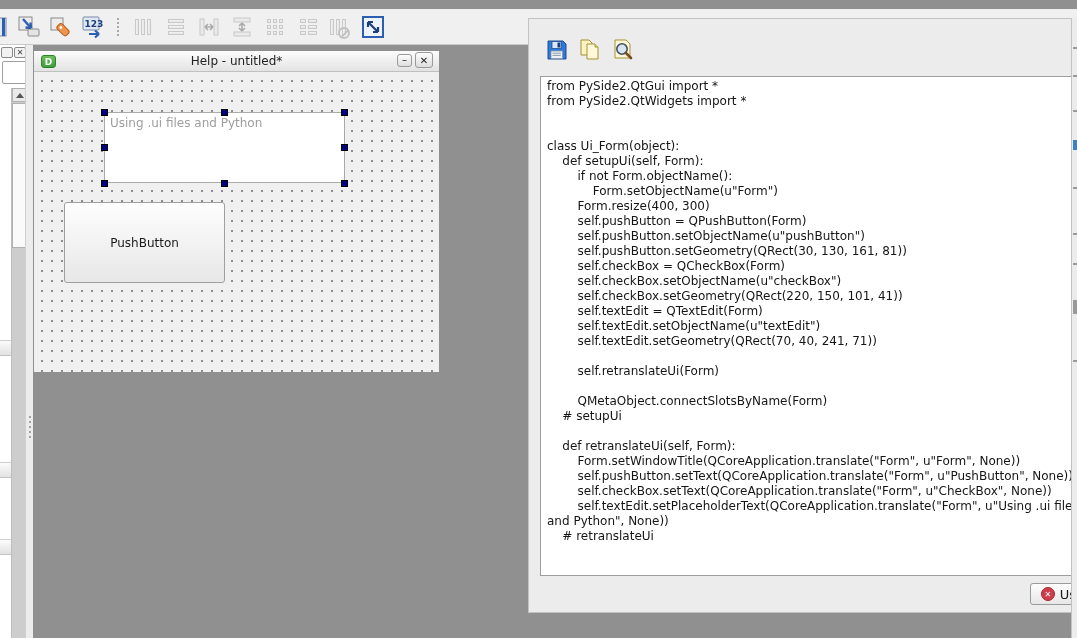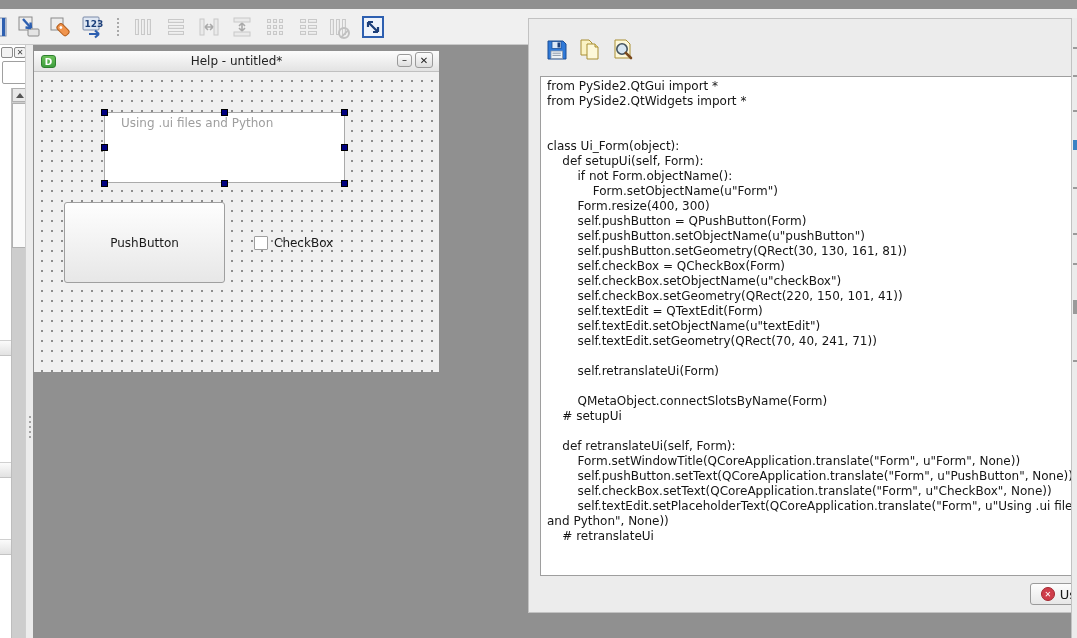--- a/index.html
+++ b/index.html
@@ -49,21 +49,21 @@
   .formwin{left:33px;top:50px;width:407px;height:323px;background:#f0f0f0;border:1px solid #8f8f8f;}
   .formtitle{position:relative;height:21px;background:linear-gradient(#fcfcfc,#e3e3e3);border-bottom:1px solid #c0c0c0;}
   .formtitle .txt{position:absolute;left:0;right:0;top:3px;text-align:center;font-size:12px;color:#222;}
   .dicon{position:absolute;left:7px;top:4px;width:15px;height:13px;border-radius:3px;
     background:linear-gradient(#6cc15a,#3e9e3e);border:1px solid #2e7f2e;color:#fff;font-size:9px;font-weight:bold;line-height:12px;text-align:center;}
   .winbtn{position:absolute;border:1px solid #9a9a9a;border-radius:3px;background:linear-gradient(#fdfdfd,#dedede);
     text-align:center;color:#222;}
   .canvas{position:absolute;left:0;top:21px;width:405px;height:300px;
     background-image:radial-gradient(circle,#8d8d8d 0.8px,transparent 1px);background-size:10px 10px;background-position:3px 4px;}
   .qtextedit{position:absolute;left:70px;top:40px;width:241px;height:71px;background:#fff;border:1px solid #aaa;}
-  .qtextedit .ph{padding:3px 16px;color:#9e9e9e;font-size:12px;}
+  .qtextedit .ph{padding:3px 5px;color:#9e9e9e;font-size:12px;}
   .handle{position:absolute;width:7px;height:7px;background:#000080;border:1px solid #000;}
   .qbutton{position:absolute;left:30px;top:130px;width:161px;height:81px;background:linear-gradient(#fefefe,#e7e7e7);
     border:1px solid #9f9f9f;border-radius:3px;display:flex;align-items:center;justify-content:center;font-size:12px;}
   .qcheck{position:absolute;left:220px;top:150px;width:101px;height:41px;display:flex;align-items:center;gap:6px;}
   .qcheck .box{width:14px;height:14px;background:#fff;border:1px solid #9f9f9f;border-radius:1px;}
 
   
   .codedlg{left:484px;top:18px;width:585px;height:595px;background:#ececec;border:1px solid #c2c2c2;margin-left:44px;}
   .dlgbtn{position:absolute;top:18px;width:26px;height:26px;display:flex;align-items:center;justify-content:center;}
   .codebox{position:absolute;left:11px;top:57px;width:570px;height:500px;background:#fff;border:1px solid #9e9e9e;overflow:hidden;}
@@ -240,24 +240,20 @@
       <span class="handle" style="left:67px;top:72px;"></span>
       <span class="handle" style="left:307px;top:72px;"></span>
       <span class="handle" style="left:67px;top:108px;"></span>
       <span class="handle" style="left:187px;top:108px;"></span>
       <span class="handle" style="left:307px;top:108px;"></span>
 
       <div class="qbutton">
         <span>PushButton</span>
       </div>
 
-      <div class="qcheck">
-        <span class="box"></span>
-        <span>CheckBox</span>
-      </div>
     </div>
   </div>
 
   <div class="abs codedlg">
     <div class="dlgbtn" style="left:15px;">
       <svg width="24" height="24" viewBox="0 0 24 24">
           <path d="M3 3 h15 l3 3 v15 H3 z" fill="#2f79d8" stroke="#1c4f96"></path>
           <rect x="7" y="3.5" width="9" height="7" fill="#dce8f7" stroke="#1c4f96" stroke-width="0.8"></rect>
           <rect x="12.5" y="4.5" width="2.6" height="5" fill="#1c3f7a"></rect>
           <rect x="6" y="13" width="11.5" height="7.5" fill="#eef2f6" stroke="#8a97a8" stroke-width="0.8"></rect>

